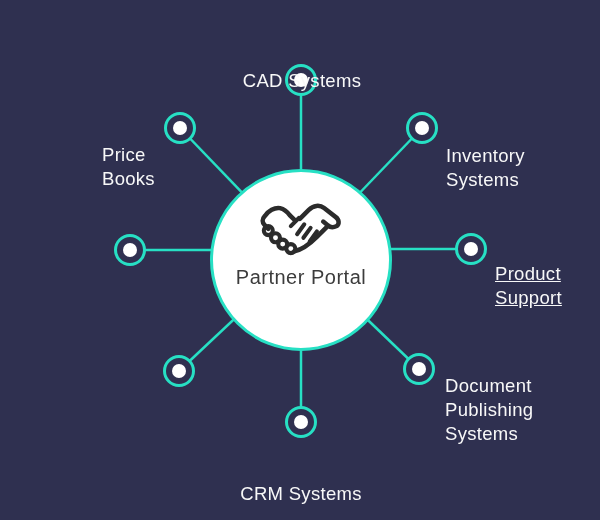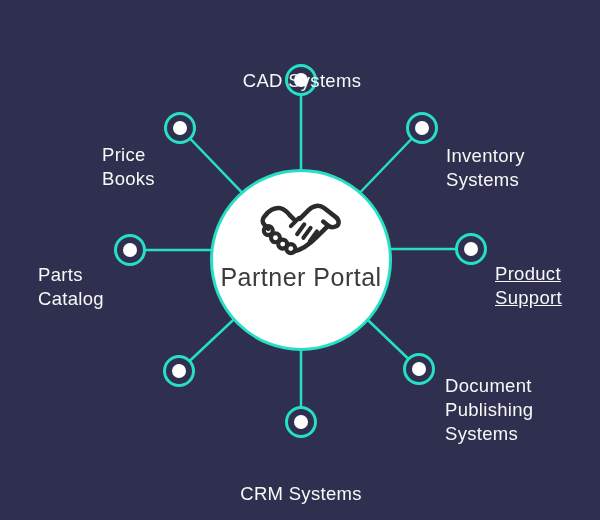--- a/index.html
+++ b/index.html
@@ -33,21 +33,21 @@
     font-size:18.5px;
     line-height:24px;
     letter-spacing:0.3px;
     white-space:pre-line;
     margin-top:40px;
   }
   .center-x{transform:translateX(-50%);text-align:center;}
   .center-label{
     position:absolute;
     color:var(--center-text);
-    font-size:25px;
+    font-size:20px;
     line-height:30px;
     letter-spacing:0.5px;
     white-space:nowrap;
   }
 </style>
 </head>
 <body>
 
 <div class="stage">
 
@@ -126,18 +126,16 @@
   <div class="label" style="left:495px;top:222px;text-decoration:underline;">Product
 Support</div>
 
   <div class="label" style="left:445px;top:334px;">Document
 Publishing
 Systems</div>
 
   <div class="label center-x" style="left:301px;top:442px;">CRM Systems</div>
 
 
-  <div class="label" style="left:38px;top:223px;">Parts
-Catalog</div>
 
   <div class="label" style="left:102px;top:103px;">Price
 Books</div>
 </div>
 
 </body></html>

